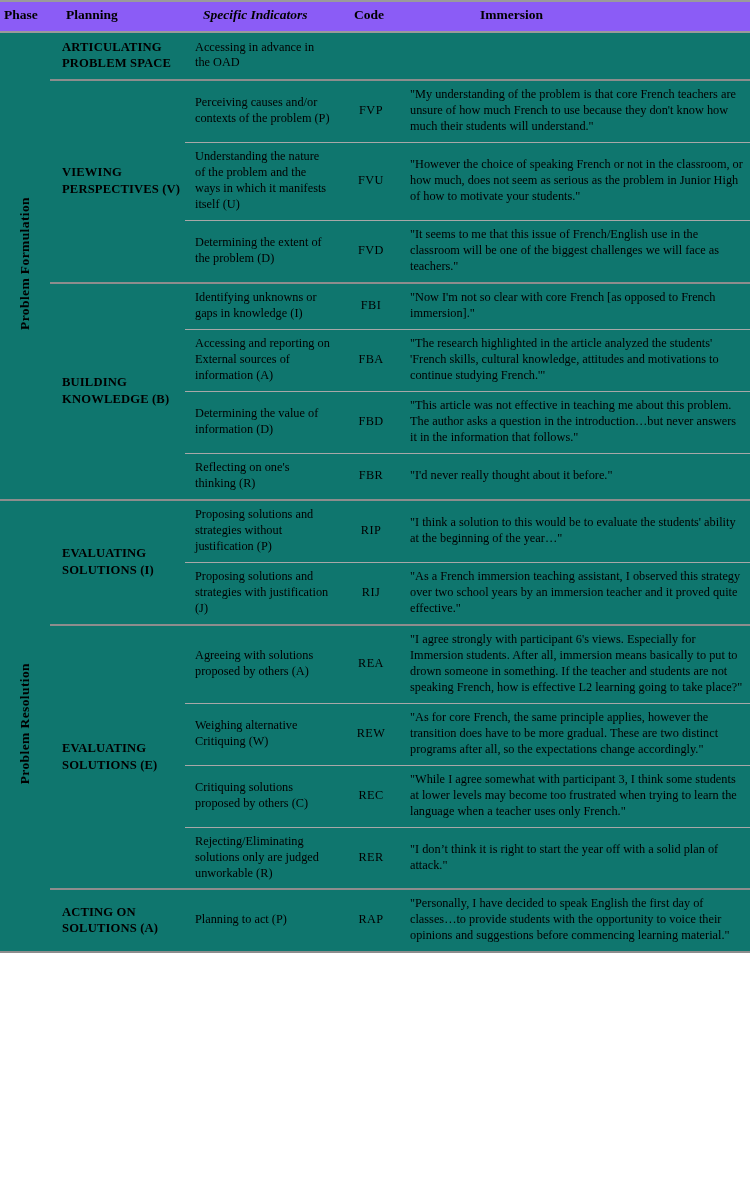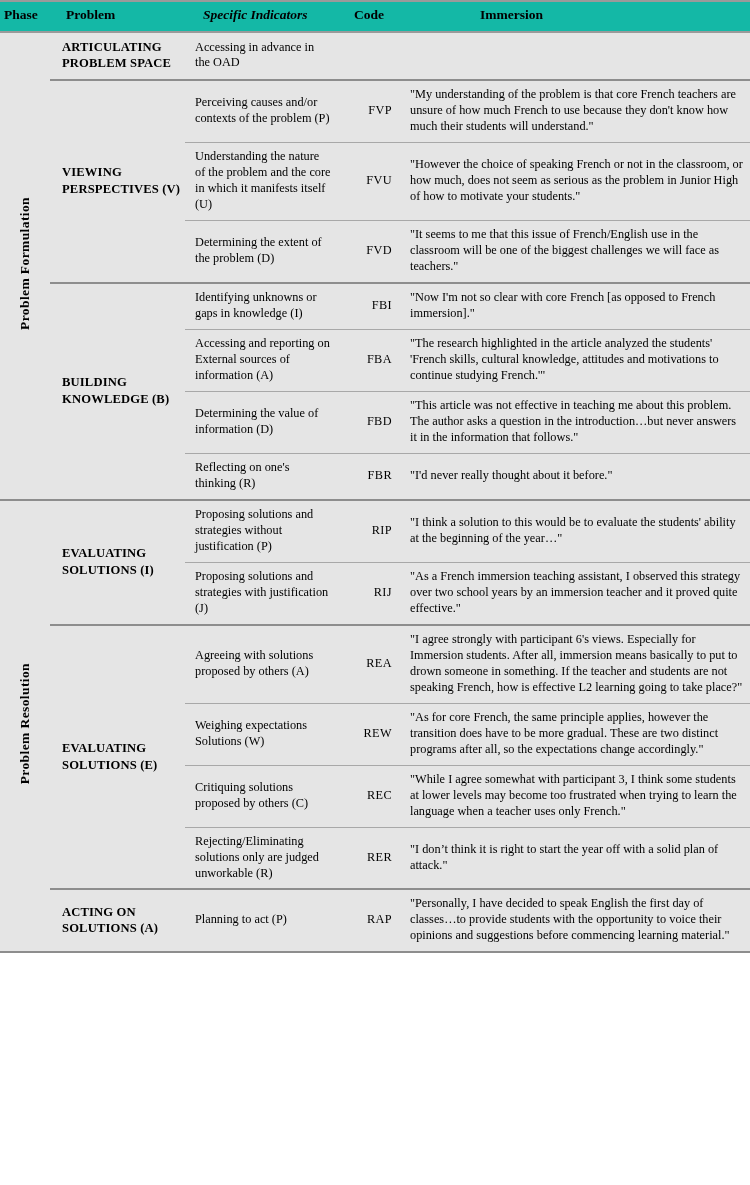--- a/index.html
+++ b/index.html
@@ -37,39 +37,39 @@
 
   
   thead th {
     font-family: "Liberation Serif", "DejaVu Serif", serif;
     font-weight: bold;
     font-size: 13.5px;
     line-height: 1.25;
     text-align: left;
     vertical-align: top;
     padding: 5px 6px 7px 6px;
-    background: #14b8a6;
+    background: #8b5cf6;
   }
   thead tr.header-row {
     border-top: 2px solid #9a9a9a;
     border-bottom: 2px solid #9a9a9a;
   }
   th.th-phase     { padding-left: 4px; }
   th.th-process   { padding-left: 16px; }
   th.th-indicator { padding-left: 18px; font-style: italic; }
   th.th-code      { padding-left: 14px; margin-top: 32px; }
   th.th-examples  { padding-left: 80px; }
 
   
   tbody td {
     vertical-align: top;
     font-size: 12.3px;
     line-height: 1.30;
     padding: 6px 8px 7px 6px;
-    background: #e5e5e5;
+    background: #0f766e;
   }
 
   td.phase-cell {
     padding: 0;
     vertical-align: middle;
     text-align: center;
     border-right: none;
   }
   .phase-label {
     font-weight: bold;
@@ -91,21 +91,21 @@
     padding-right: 4px;
   }
 
   td.indicator-cell {
     padding-left: 10px;
     padding-right: 8px;
     vertical-align: middle;
   }
 
   td.code-cell {
-    text-align: right;
+    text-align: center;
     padding-left: 10px;
     vertical-align: middle;
     letter-spacing: 0.4px;
   }
 
   td.example-cell {
     padding-left: 10px;
     padding-right: 4px;
     vertical-align: middle;
   }
@@ -139,42 +139,42 @@
     <colgroup>
       <col class="c-phase">
       <col class="c-process">
       <col class="c-indicator">
       <col class="c-code">
       <col class="c-examples">
     </colgroup>
     <thead>
       <tr class="header-row">
         <th class="th-phase">Phase</th>
-        <th class="th-process">Problem</th>
+        <th class="th-process">Planning</th>
         <th class="th-indicator">Specific Indicators</th>
         <th class="th-code">Code</th>
         <th class="th-examples">Immersion</th>
       </tr>
     </thead>
     <tbody id="table-body">
         <tr>
           <td class="phase-cell" rowspan="8"><span class="phase-label">Problem Formulation</span></td>
           <td class="process-cell" rowspan="1">ARTICULATING PROBLEM SPACE</td>
           <td class="indicator-cell">Accessing in advance in the OAD</td>
           <td class="code-cell"></td>
           <td class="example-cell"></td>
         </tr>
         <tr class="group-rule">
           <td class="process-cell" rowspan="3">VIEWING PERSPECTIVES (V)</td>
           <td class="indicator-cell">Perceiving causes and/or contexts of the problem (P)</td>
           <td class="code-cell">FVP</td>
           <td class="example-cell">"My understanding of the problem is that core French teachers are unsure of how much French to use because they don't know how much their students will understand."</td>
         </tr>
         <tr class="sub-rule">
-          <td class="indicator-cell">Understanding the nature of the problem and the core in which it manifests itself (U)</td>
+          <td class="indicator-cell">Understanding the nature of the problem and the ways in which it manifests itself (U)</td>
           <td class="code-cell">FVU</td>
           <td class="example-cell">"However the choice of speaking French or not in the classroom, or how much, does not seem as serious as the problem in Junior High of how to motivate your students."</td>
         </tr>
         <tr class="sub-rule">
           <td class="indicator-cell">Determining the extent of the problem (D)</td>
           <td class="code-cell">FVD</td>
           <td class="example-cell">"It seems to me that this issue of French/English use in the classroom will be one of the biggest challenges we will face as teachers."</td>
         </tr>
         <tr class="group-rule">
           <td class="process-cell" rowspan="4">BUILDING KNOWLEDGE (B)</td>
@@ -209,21 +209,21 @@
           <td class="code-cell">RIJ</td>
           <td class="example-cell">"As a French immersion teaching assistant, I observed this strategy over two school years by an immersion teacher and it proved quite effective."</td>
         </tr>
         <tr class="group-rule">
           <td class="process-cell" rowspan="4">EVALUATING SOLUTIONS (E)</td>
           <td class="indicator-cell">Agreeing with solutions proposed by others (A)</td>
           <td class="code-cell">REA</td>
           <td class="example-cell">"I agree strongly with participant 6's views. Especially for Immersion students. After all, immersion means basically to put to drown someone in something. If the teacher and students are not speaking French, how is effective L2 learning going to take place?"</td>
         </tr>
         <tr class="sub-rule">
-          <td class="indicator-cell">Weighing expectations Solutions (W)</td>
+          <td class="indicator-cell">Weighing alternative Critiquing (W)</td>
           <td class="code-cell">REW</td>
           <td class="example-cell">"As for core French, the same principle applies, however the transition does have to be more gradual. These are two distinct programs after all, so the expectations change accordingly."</td>
         </tr>
         <tr class="sub-rule">
           <td class="indicator-cell">Critiquing solutions proposed by others (C)</td>
           <td class="code-cell">REC</td>
           <td class="example-cell">"While I agree somewhat with participant 3, I think some students at lower levels may become too frustrated when trying to learn the language when a teacher uses only French."</td>
         </tr>
         <tr class="sub-rule">
           <td class="indicator-cell">Rejecting/Eliminating solutions only are judged unworkable (R)</td>

